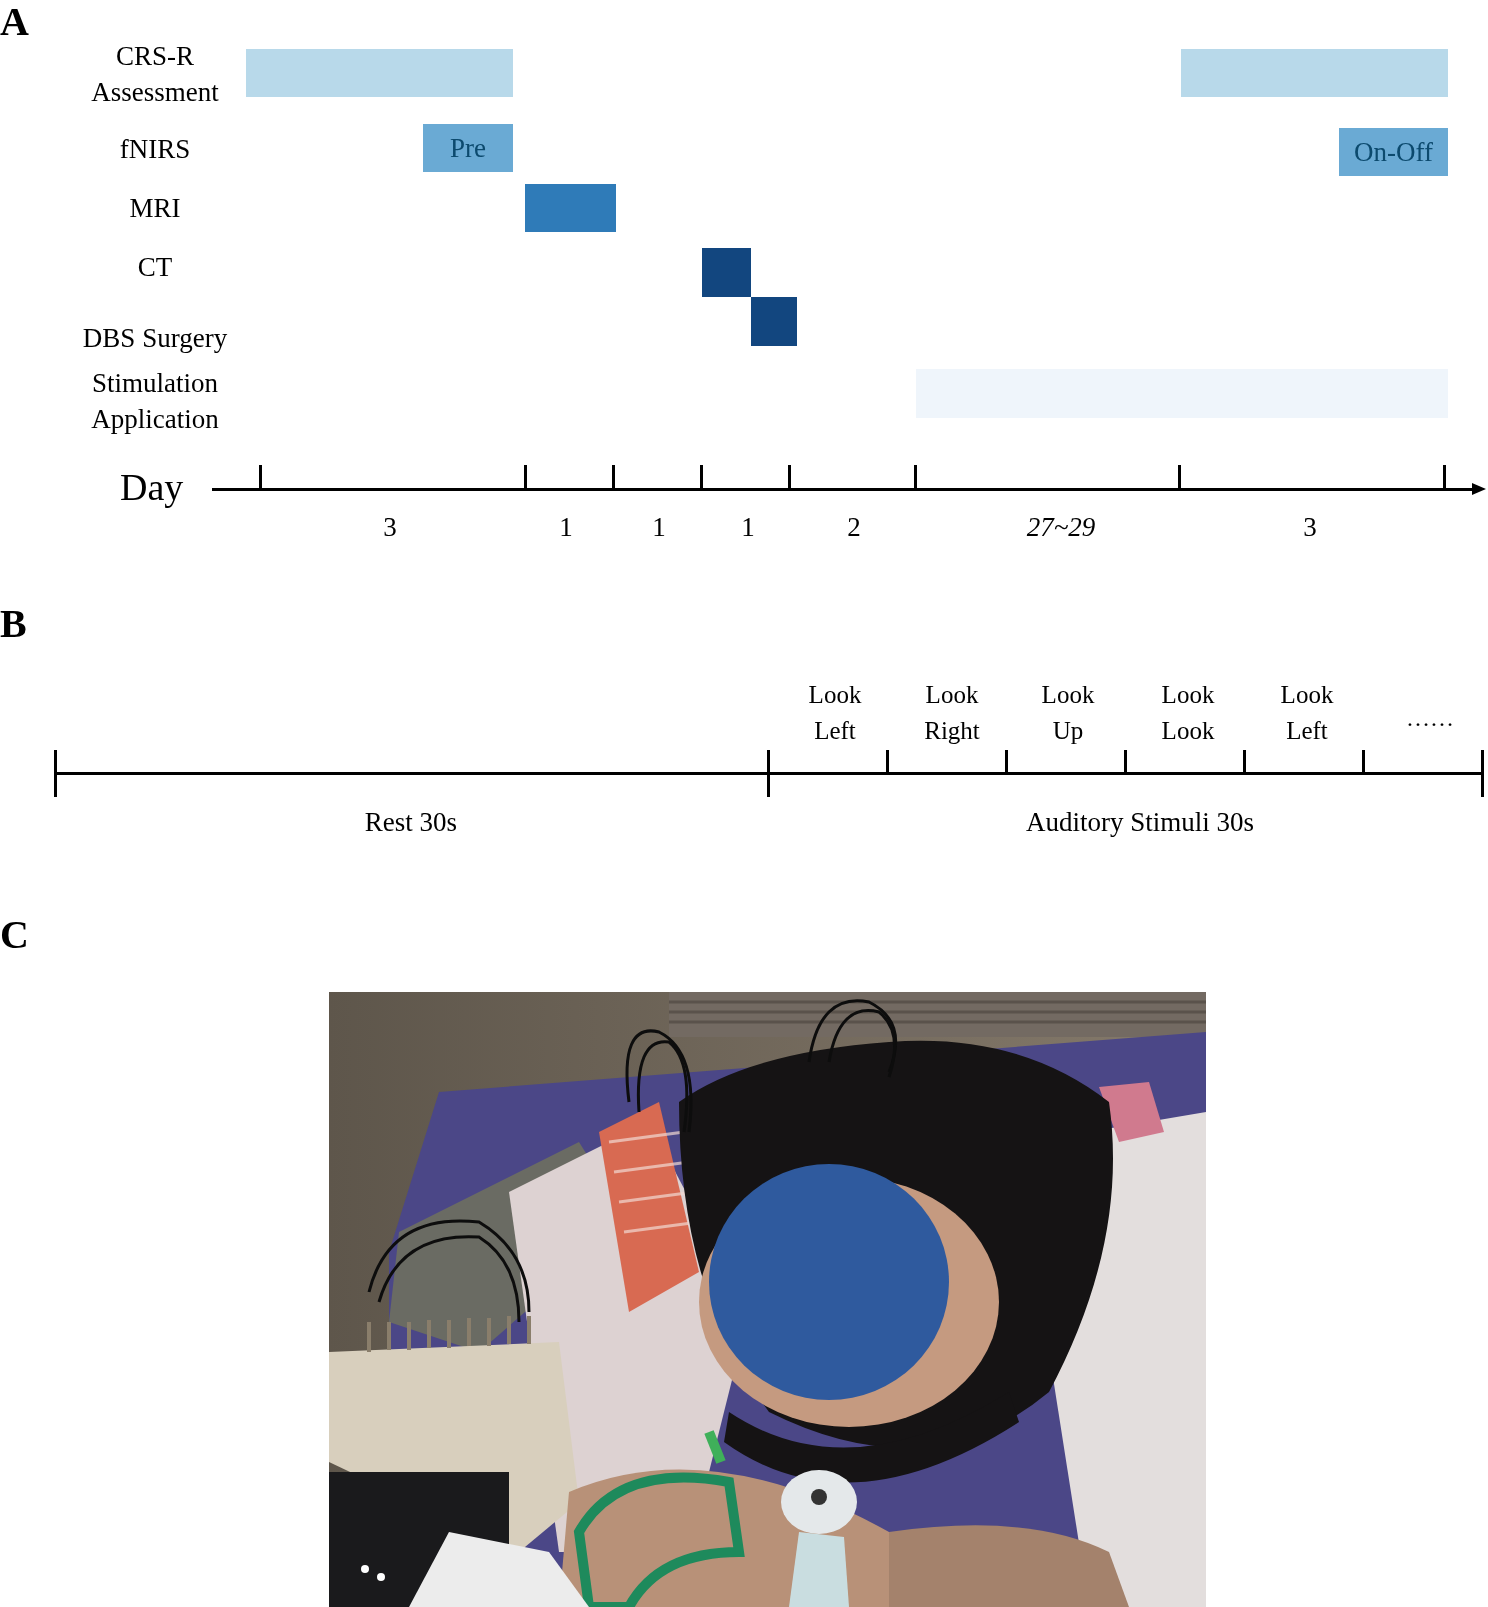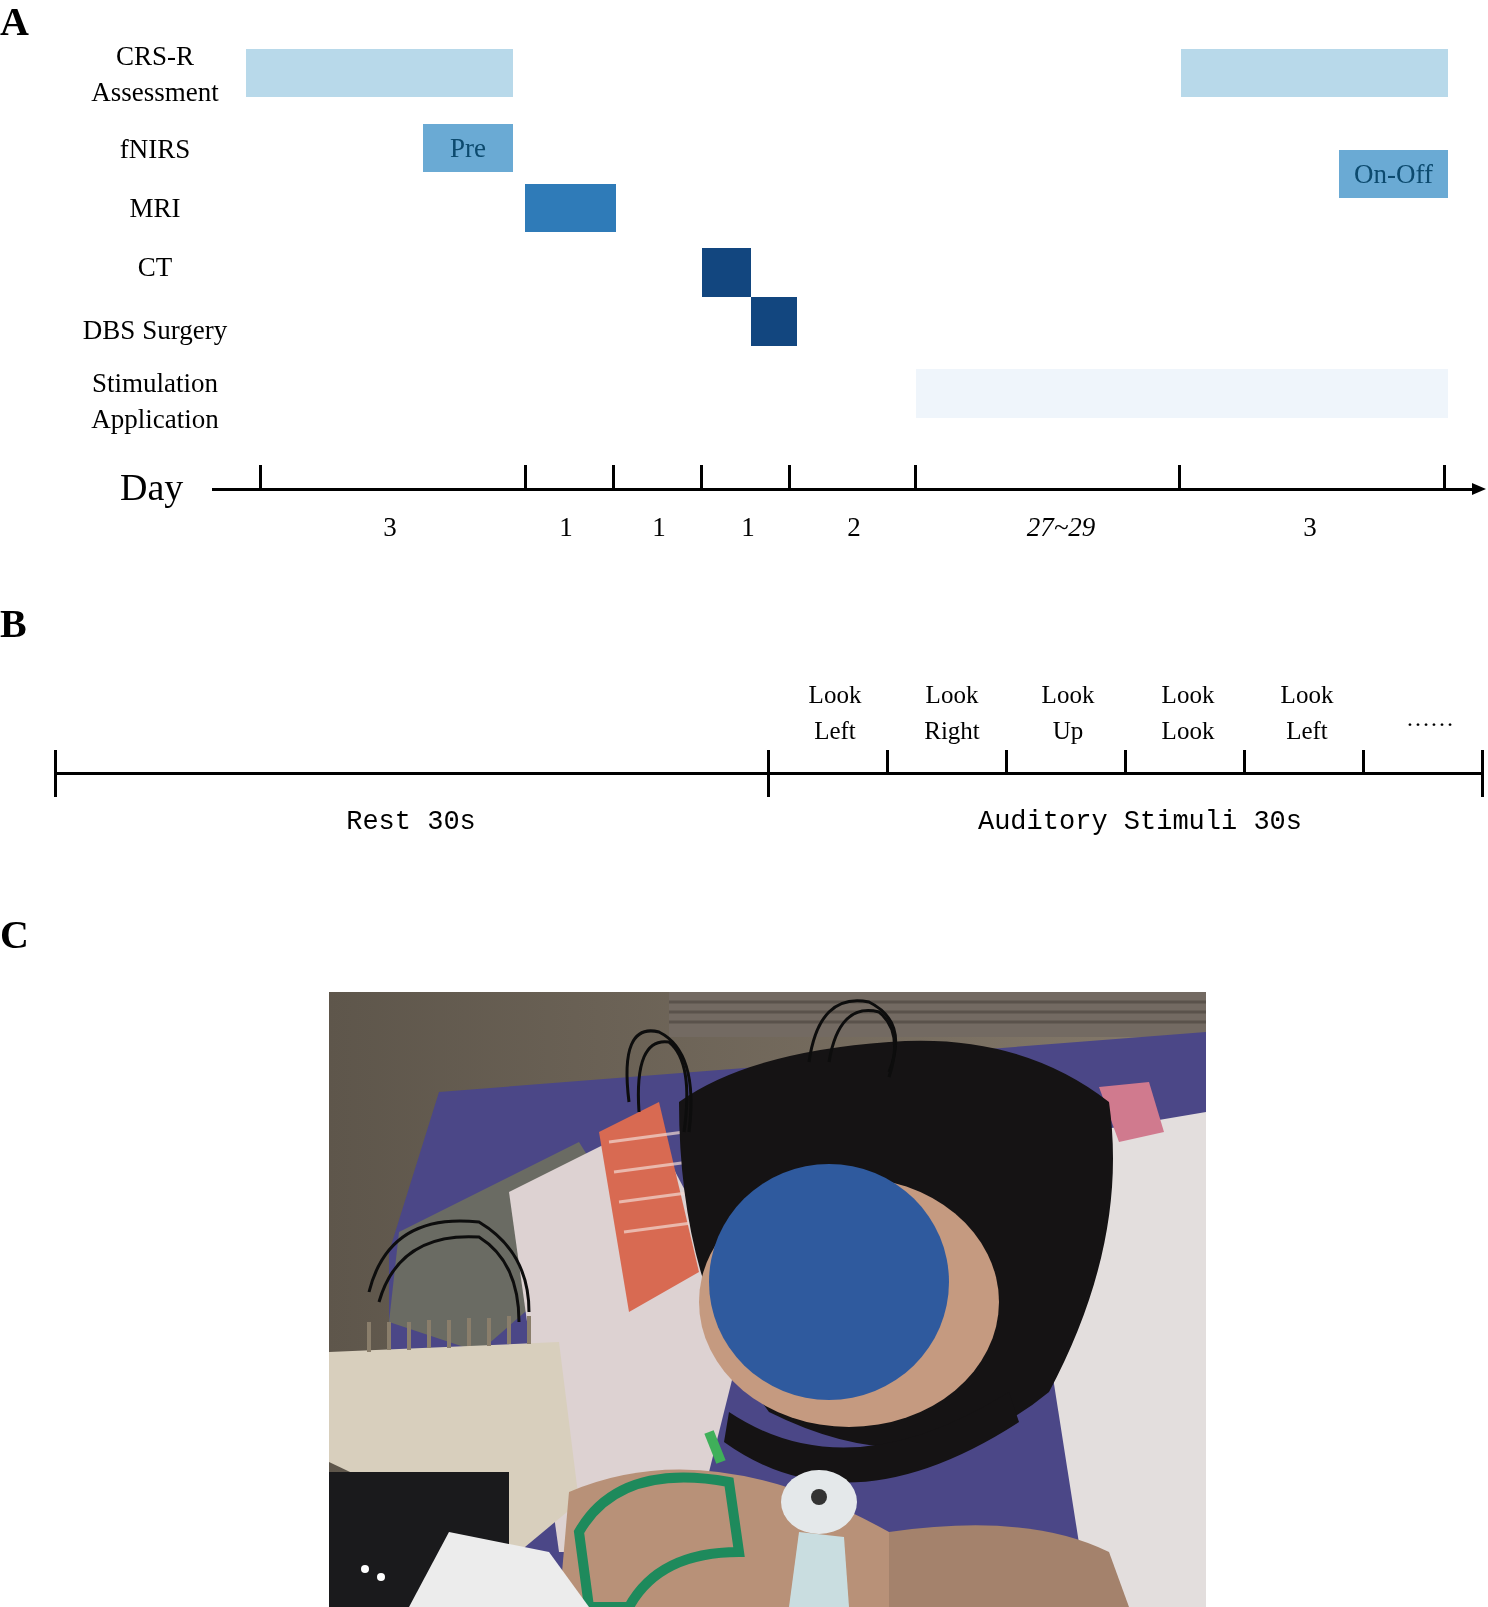--- a/index.html
+++ b/index.html
@@ -9,46 +9,46 @@
     .row-label { position: absolute; font-size: 27px; line-height: 36px; text-align: center; width: 200px; }
     .bar { position: absolute; display: flex; align-items: center; justify-content: center;
            color: #0c4a6e; font-size: 27px; }
     .hline { position: absolute; background: #000; }
     .vtick { position: absolute; background: #000; width: 3px; }
     .num { position: absolute; font-size: 27px; text-align: center; width: 120px; line-height: 30px; }
     .day-label { position: absolute; font-size: 38px; line-height: 40px; }
     .arrow { position: absolute; width: 0; height: 0; border-top: 6px solid transparent;
              border-bottom: 6px solid transparent; border-left: 14px solid #000; }
     .cue { position: absolute; font-size: 25px; line-height: 36px; text-align: center; width: 120px; }
-    .seg-label { position: absolute; font-size: 27px; line-height: 30px; text-align: center; font-family: Liberation Mono, monospace; }
+    .seg-label { position: absolute; font-size: 27px; line-height: 30px; text-align: center; }
     .photo { position: absolute; overflow: hidden; background: #6b6257; }
   </style>
 </head>
 <body>
 
 <div class="panel-letter" style="left:0px; top:2px;">A</div>
 
 <div class="row-label" style="left:55px; top:38px;">
   <div>CRS-R</div>
   <div>Assessment</div>
 </div>
 <div class="row-label" style="left:55px; top:131px;">fNIRS</div>
 <div class="row-label" style="left:55px; top:190px;">MRI</div>
 <div class="row-label" style="left:55px; top:249px;">CT</div>
-<div class="row-label" style="left:55px; top:312px;">DBS Surgery</div>
+<div class="row-label" style="left:55px; top:320px;">DBS Surgery</div>
 <div class="row-label" style="left:55px; top:365px;">
   <div>Stimulation</div>
   <div>Application</div>
 </div>
 
 <div class="bar" style="left:246px; top:49px; width:267px; height:48px; background:#b8d9ea;"></div>
 <div class="bar" style="left:1181px; top:49px; width:267px; height:48px; background:#b8d9ea;"></div>
 
 <div class="bar" style="left:423px; top:124px; width:90px; height:48px; background:#6aaad4;">Pre</div>
-<div class="bar" style="left:1339px; top:128px; width:109px; height:48px; background:#6aaad4;margin-top:22px;">On-Off</div>
+<div class="bar" style="left:1339px; top:128px; width:109px; height:48px; background:#6aaad4;">On-Off</div>
 
 <div class="bar" style="left:525px; top:184px; width:91px; height:48px; background:#2f7bb8;"></div>
 
 <div class="bar" style="left:702px; top:248px; width:49px; height:49px; background:#12467f;"></div>
 <div class="bar" style="left:751px; top:297px; width:46px; height:49px; background:#12467f;"></div>
 
 <div class="bar" style="left:916px; top:369px; width:532px; height:49px; background:#eff5fb;"></div>
 
 <div class="day-label" style="left:120px; top:467px;">Day</div>
 <div class="hline" style="left:212px; top:488px; width:1262px; height:3px;"></div>

